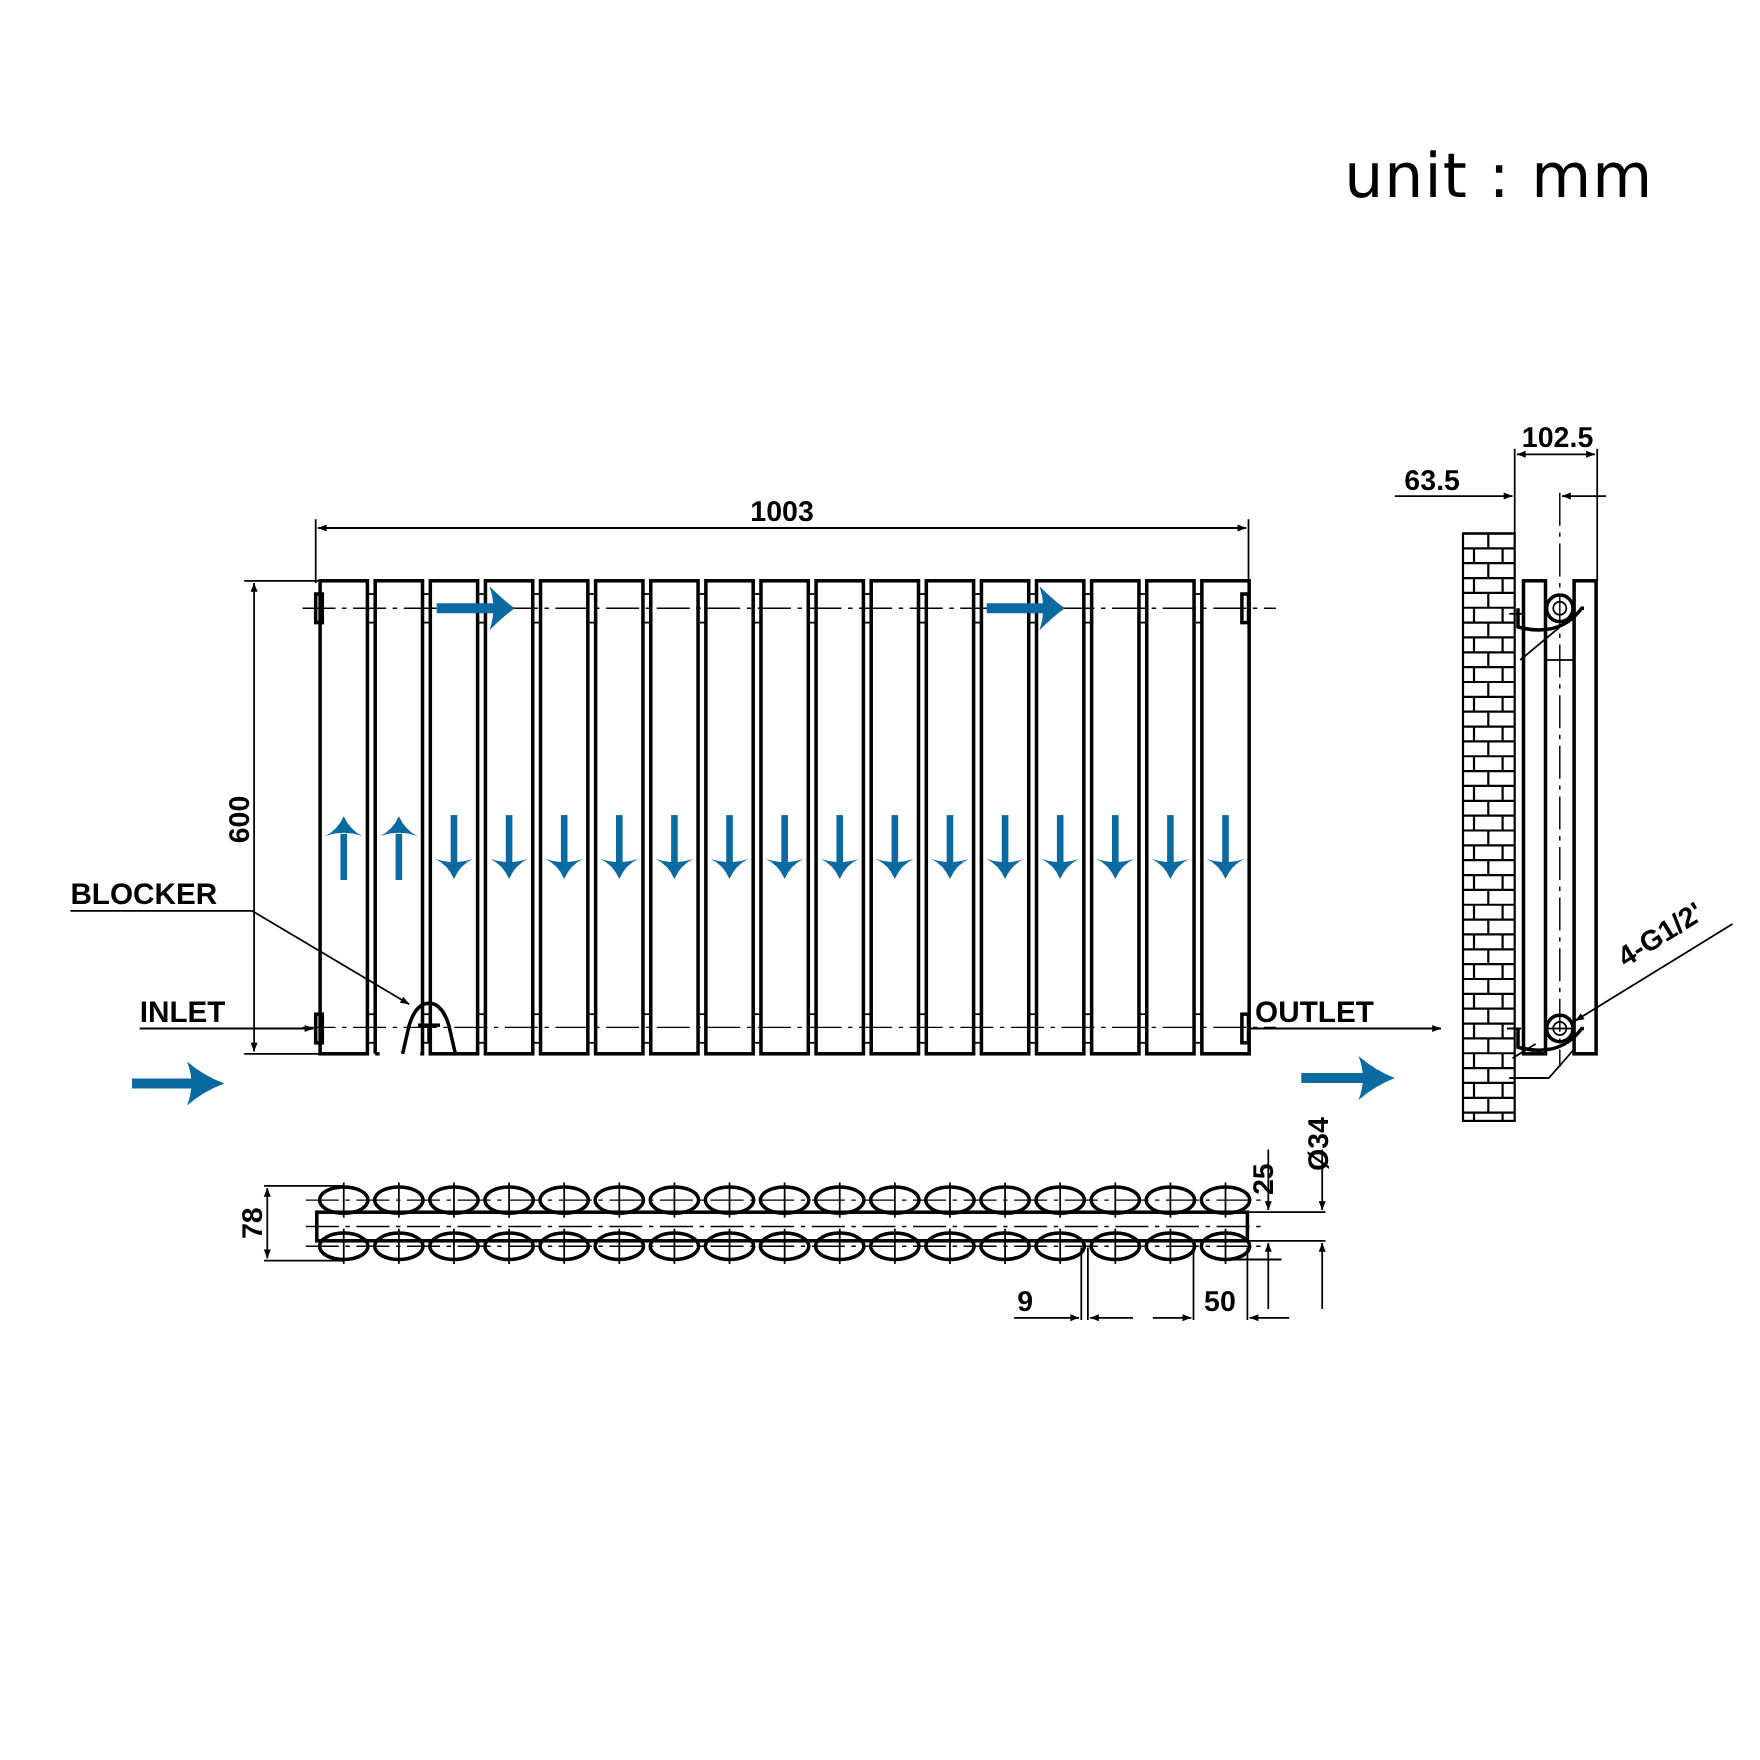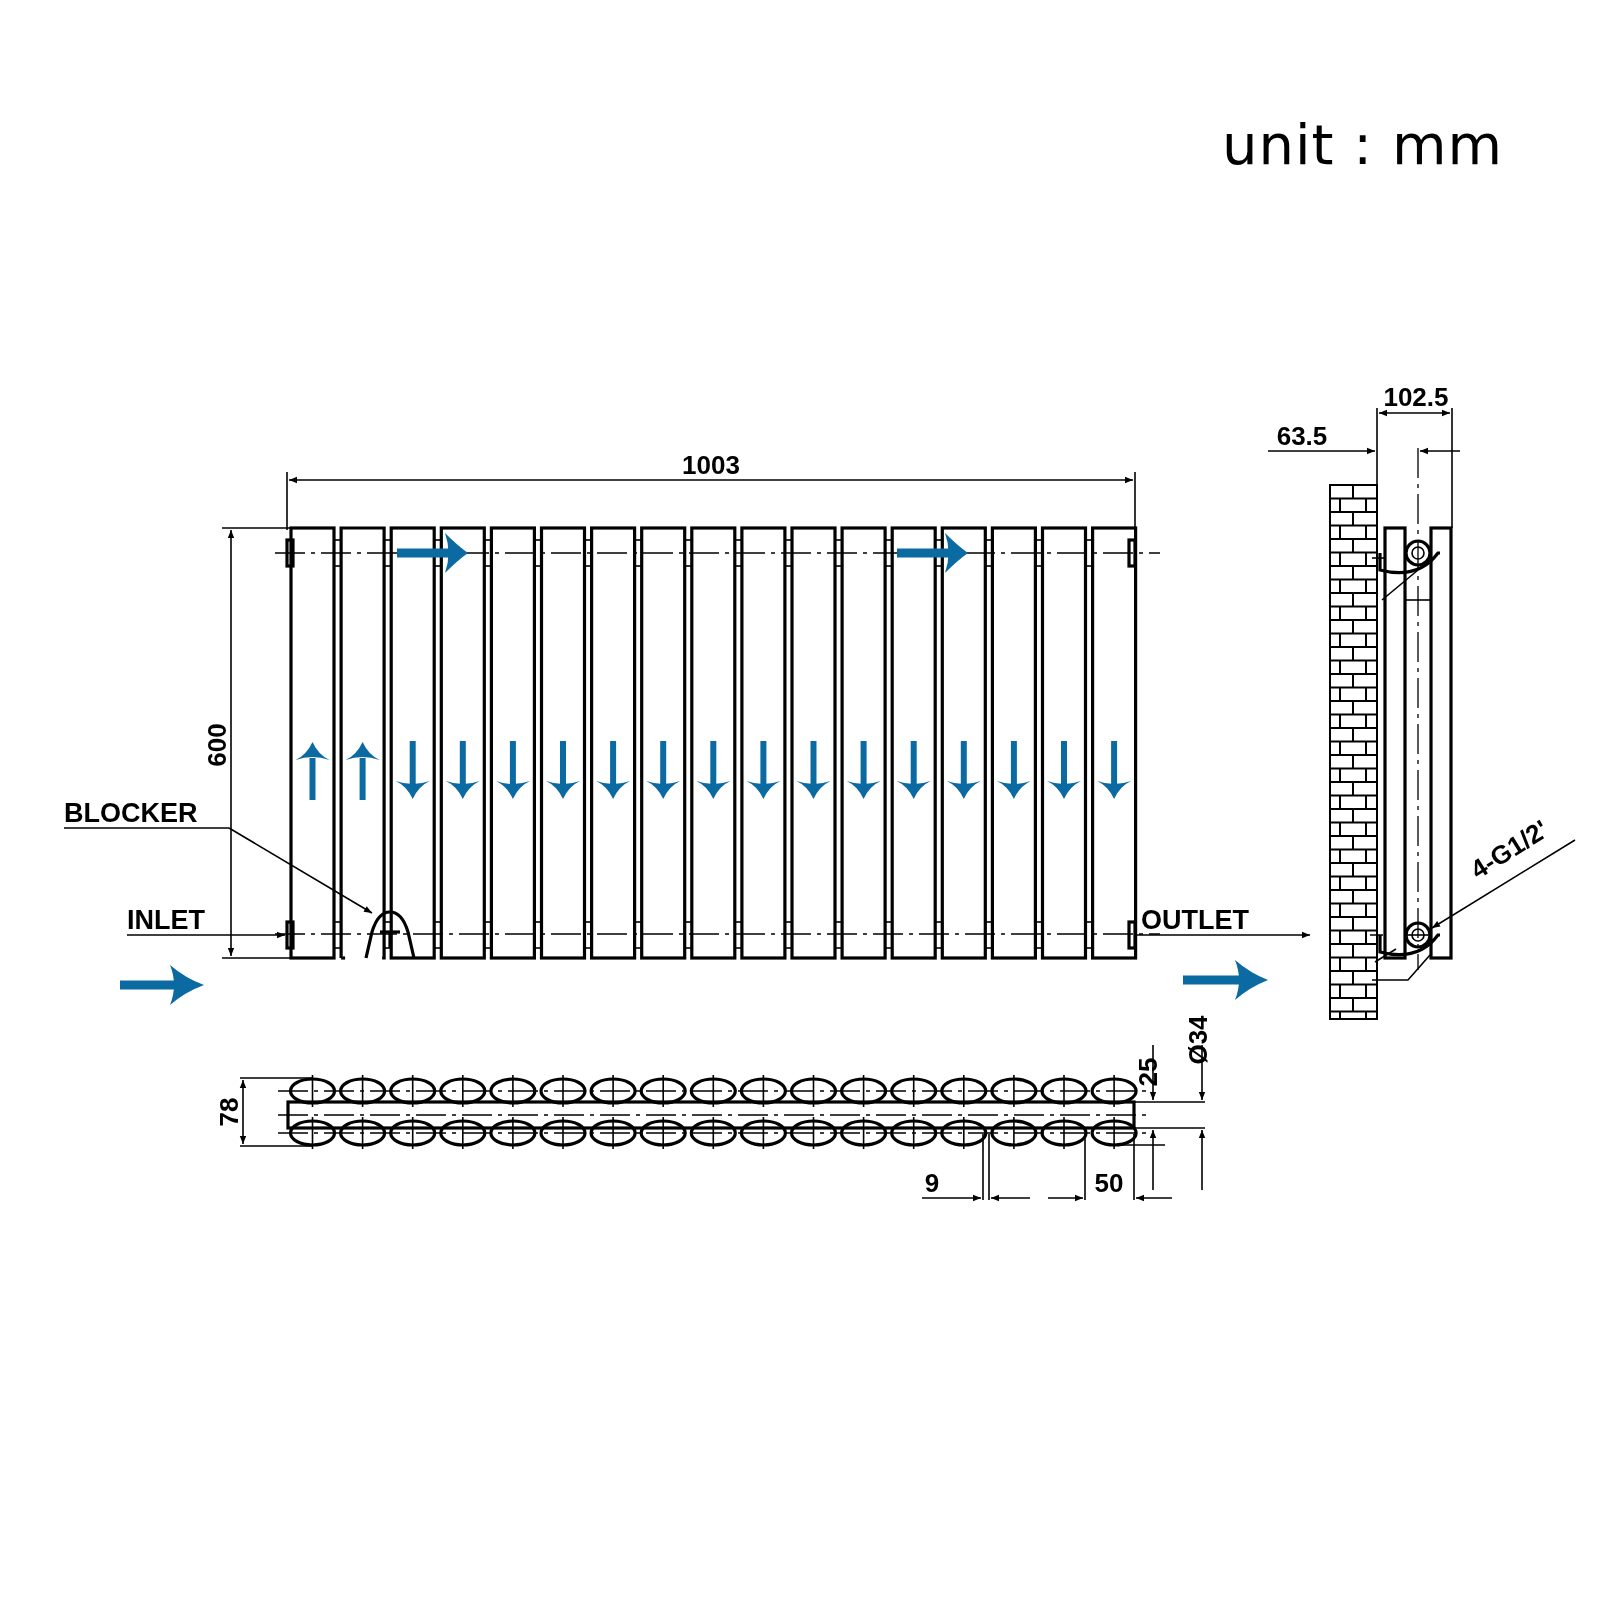--- a/index.html
+++ b/index.html
@@ -1,18 +1,18 @@
 <!DOCTYPE html>
 <html><head>
 <meta charset="utf-8">
 <style>
   html, body { margin: 0; padding: 0; background: #ffffff; }
   body { width: 1600px; height: 1600px; position: relative; overflow: hidden; }
   #drawing { position: absolute; left: 0; top: 0; }
-  .unit-label { position: absolute; left: 1222px; top: 112px; font-family: "DejaVu Sans", sans-serif; font-size: 56px; color: #000; letter-spacing: 1px; }
+  .unit-label { position: absolute; left: 1222px; top: 128px; font-family: "DejaVu Sans", sans-serif; font-size: 56px; color: #000; letter-spacing: 1px; }
   .dim { font-family: "Liberation Sans", sans-serif; font-weight: bold; font-size: 26px; fill: #000; }
   .lbl { font-family: "Liberation Sans", sans-serif; font-weight: bold; font-size: 27px; fill: #000; }
   .line { stroke: #000; stroke-width: 1.6; fill: none; }
   .thick { stroke: #000; stroke-width: 3.2; fill: none; }
   .center { stroke: #000; stroke-width: 1.3; fill: none; stroke-dasharray: 30 6 4 6; }
   .brick { stroke: #000; stroke-width: 2; fill: #fff; }
 </style>
 </head>
 <body>
 

